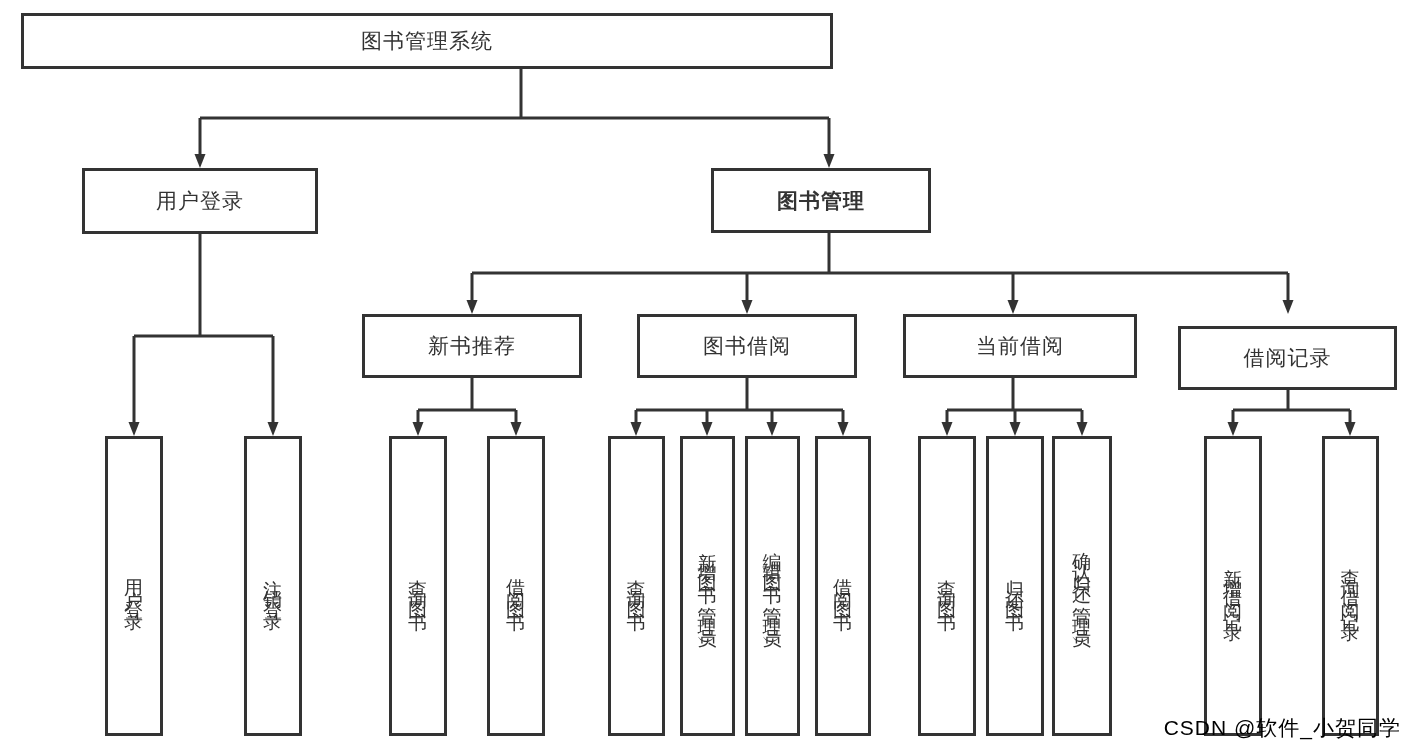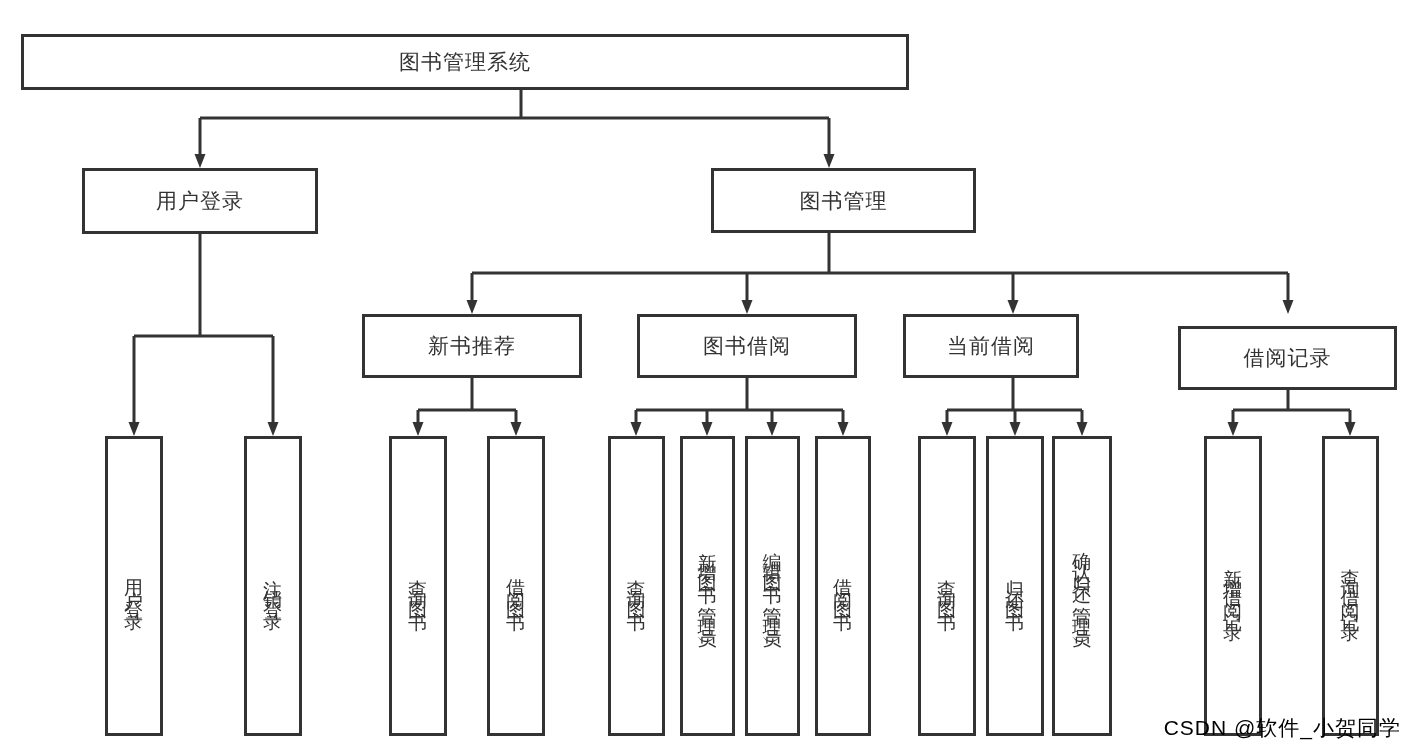--- a/index.html
+++ b/index.html
@@ -76,38 +76,38 @@
       <line x1="1015" y1="410" x2="1015" y2="424" stroke="#333333" stroke-width="3"></line>
       <polygon points="1009.5,422 1020.5,422 1015,436" fill="#333333"></polygon>
       <line x1="1082" y1="410" x2="1082" y2="424" stroke="#333333" stroke-width="3"></line>
       <polygon points="1076.5,422 1087.5,422 1082,436" fill="#333333"></polygon>
       <line x1="1233" y1="410" x2="1233" y2="424" stroke="#333333" stroke-width="3"></line>
       <polygon points="1227.5,422 1238.5,422 1233,436" fill="#333333"></polygon>
       <line x1="1350" y1="410" x2="1350" y2="424" stroke="#333333" stroke-width="3"></line>
       <polygon points="1344.5,422 1355.5,422 1350,436" fill="#333333"></polygon>
     </svg>
 
-  <div class="box hbox" style="left:21px;top:13px;width:888px;height:56px;margin-top:21px;">
+  <div class="box hbox" style="left:21px;top:13px;width:812px;height:56px;">
     <span>图书管理系统</span>
   </div>
 
   <div class="box hbox" style="left:82px;top:168px;width:236px;height:66px;">
     <span>用户登录</span>
   </div>
-  <div class="box hbox" style="left:711px;top:168px;width:265px;height:65px;">
+  <div class="box hbox" style="left:711px;top:168px;width:220px;height:65px;font-weight:bold;">
     <span>图书管理</span>
   </div>
 
   <div class="box hbox" style="left:637px;top:314px;width:220px;height:64px;">
     <span>图书借阅</span>
   </div>
   <div class="box hbox" style="left:362px;top:314px;width:220px;height:64px;">
     <span>新书推荐</span>
   </div>
-  <div class="box hbox" style="left:903px;top:314px;width:176px;height:64px;">
+  <div class="box hbox" style="left:903px;top:314px;width:234px;height:64px;">
     <span>当前借阅</span>
   </div>
   <div class="box hbox" style="left:1178px;top:326px;width:219px;height:64px;">
     <span>借阅记录</span>
   </div>
 
   <div class="box vbox" style="left:105px;top:436px;width:58px;height:300px;">
     <span>用户登录</span>
   </div>
   <div class="box vbox" style="left:244px;top:436px;width:58px;height:300px;">

